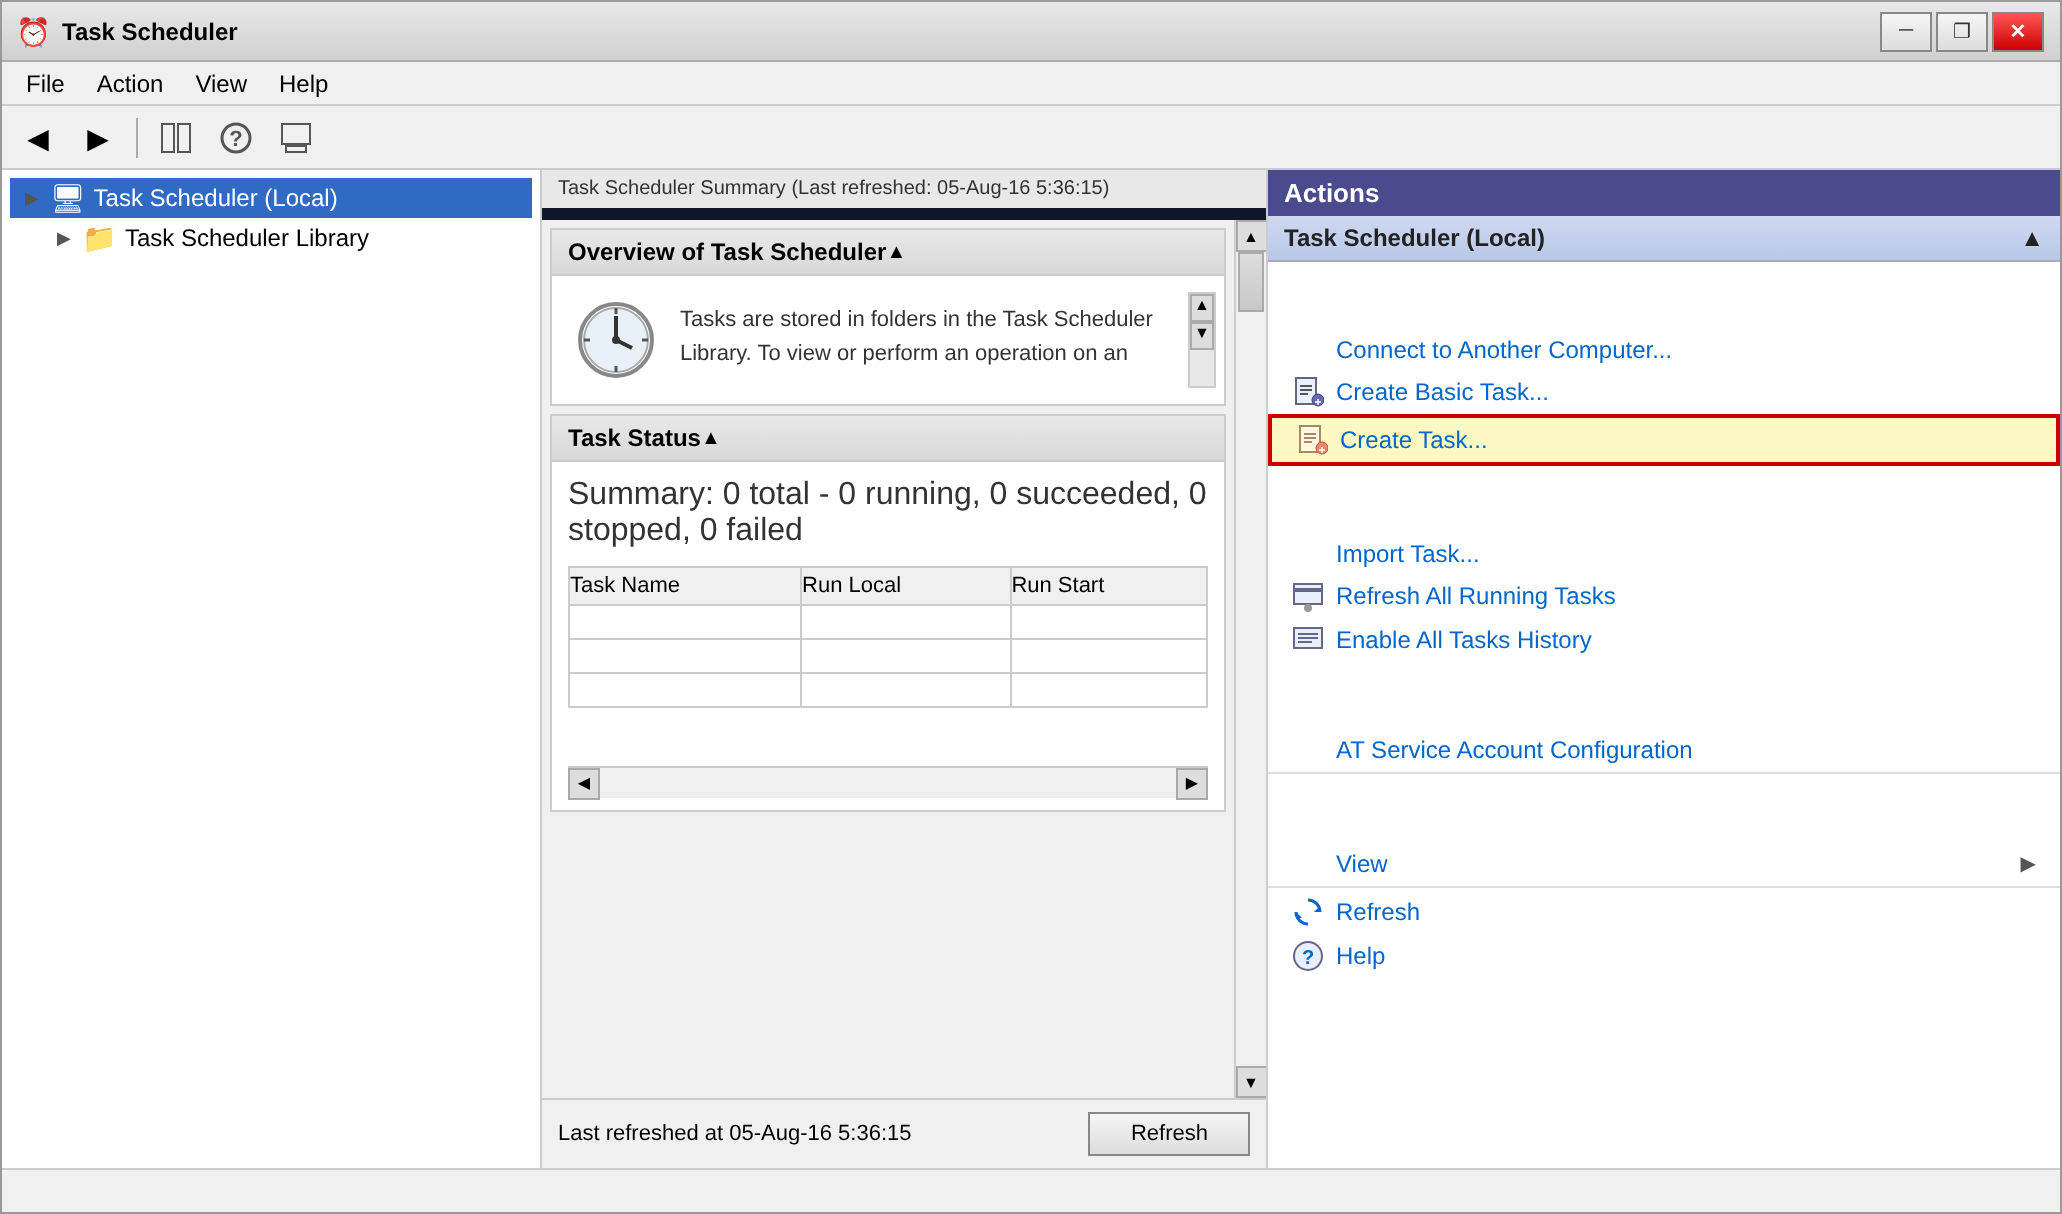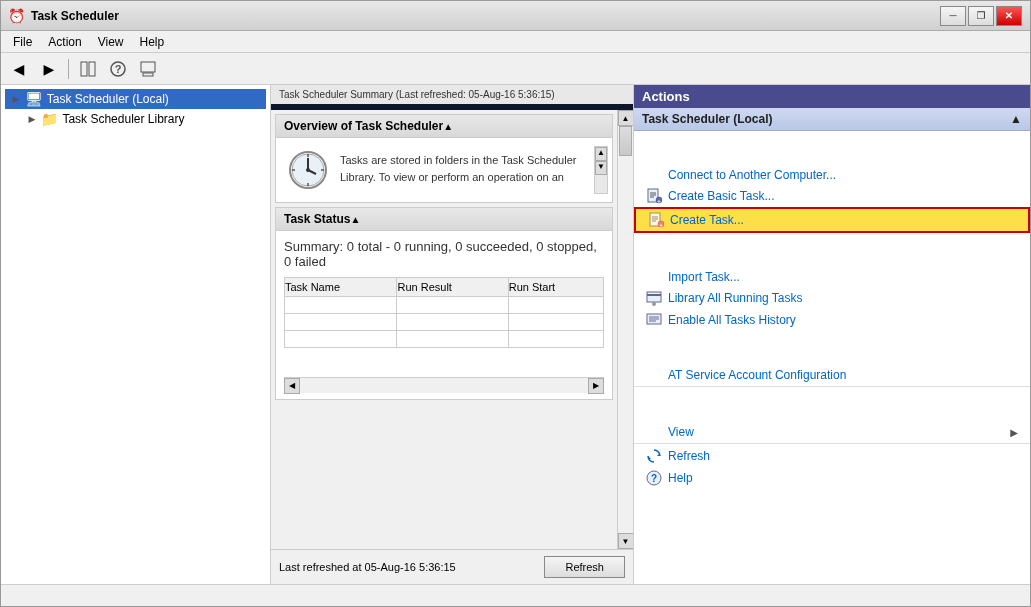--- a/index.html
+++ b/index.html
@@ -253,21 +253,21 @@
 
     .dropdown-select {
       border: 1px solid #888;
       padding: 2px 4px;
       font-size: 11px;
       background: white;
       height: 22px;
     }
 
     .summary-text {
-      font-size: 13px;
+      font-size: 16px;
       color: #333;
       padding: 2px 0 4px 0;
     }
 
     .task-table {
       width: 100%;
       border-collapse: collapse;
       font-size: 11px;
     }
 
@@ -382,21 +382,21 @@
       align-items: center;
       padding: 3px 12px;
       cursor: pointer;
       font-size: 12px;
       color: #06c;
       gap: 6px;
       border: none;
     }
 
     .action-item.highlighted {
-      background: #fde047;
+      background: #fef9c3;
       border: 2px solid #cc0000;
     }
 
     .action-icon {
       width: 16px;
       height: 16px;
       flex-shrink: 0;
       display: flex;
       align-items: center;
       justify-content: center;
@@ -573,21 +573,21 @@
               <span>Task Status</span>
               <span class="section-collapse-btn">▲</span>
             </div>
             <div class="task-status-content">
               <div class="summary-text">Summary: 0 total - 0 running, 0 succeeded, 0 stopped, 0 failed</div>
               <div class="table-container">
                 <table class="task-table">
                   <thead>
                     <tr>
                       <th>Task Name</th>
-                      <th>Run Result</th>
+                      <th>Run Local</th>
                       <th>Run Start</th>
                     </tr>
                   </thead>
                   <tbody>
 
                     <tr>
                         <td>&nbsp;</td>
                         <td></td>
                         <td></td>
                       </tr>
@@ -678,21 +678,21 @@
       </div>
 
       <div class="action-item">
         <span class="action-icon">
           <svg width="16" height="16" viewBox="0 0 16 16">
             <rect x="1" y="2" width="14" height="10" fill="#e8f0ff" stroke="#668" stroke-width="1"></rect>
             <rect x="1" y="4" width="14" height="2" fill="#668"></rect>
             <circle cx="8" cy="14" r="2" fill="#999"></circle>
           </svg>
         </span>
-        <span class="action-item-text">Library All Running Tasks</span>
+        <span class="action-item-text">Refresh All Running Tasks</span>
       </div>
 
       <div class="action-item">
         <span class="action-icon">
           <svg width="16" height="16" viewBox="0 0 16 16">
             <rect x="1" y="2" width="14" height="10" fill="#e8f0ff" stroke="#668" stroke-width="1"></rect>
             <line x1="3" y1="5" x2="13" y2="5" stroke="#668" stroke-width="1"></line>
             <line x1="3" y1="7" x2="13" y2="7" stroke="#668" stroke-width="1"></line>
             <line x1="3" y1="9" x2="10" y2="9" stroke="#668" stroke-width="1"></line>
           </svg>

